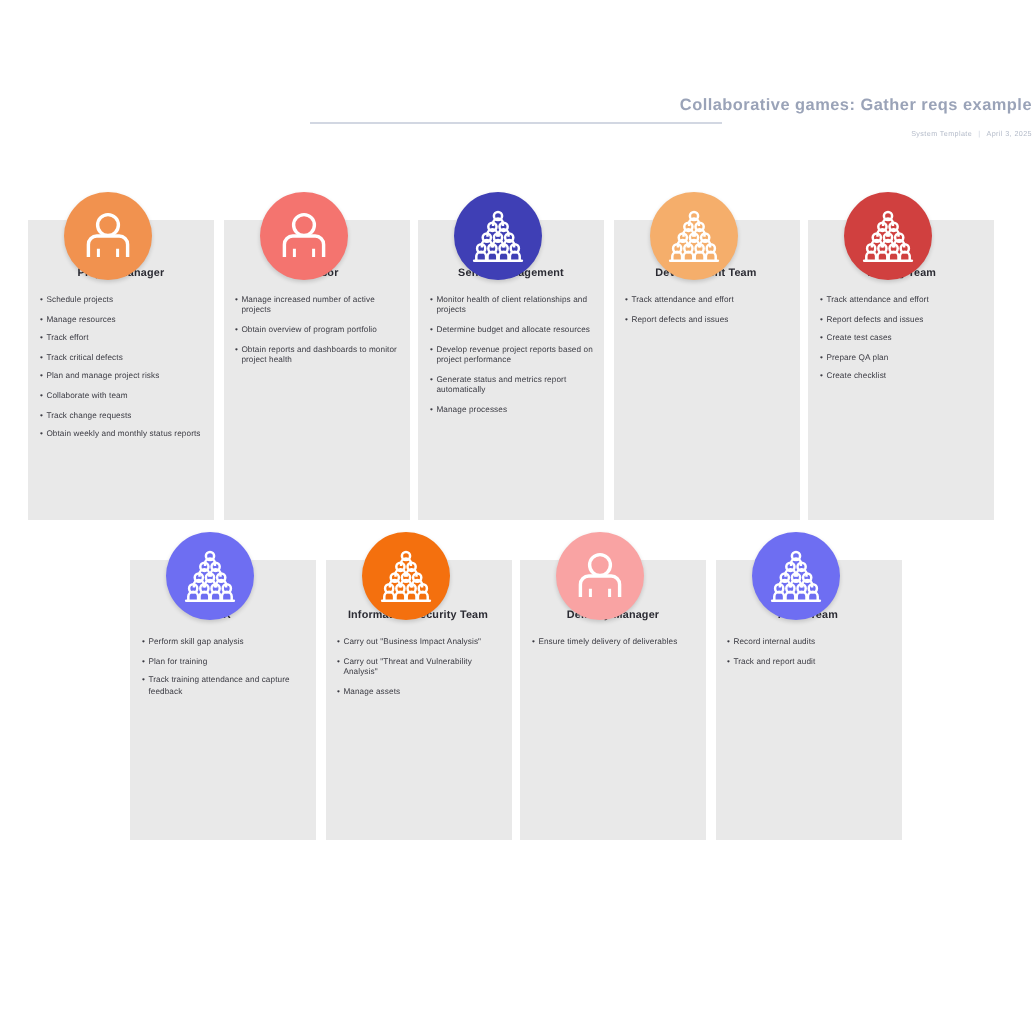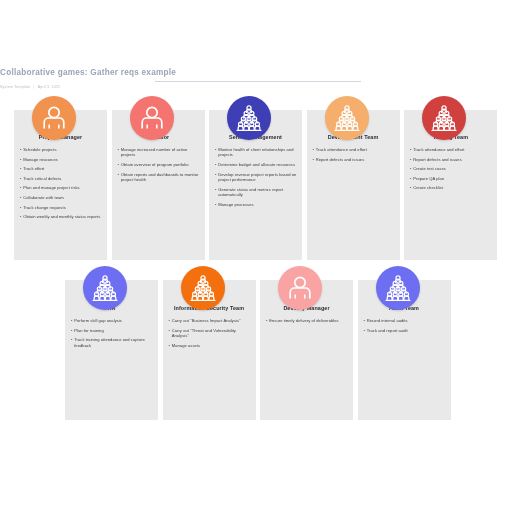--- a/index.html
+++ b/index.html
@@ -6,21 +6,21 @@
   body{
     width:516px;height:516px;
     background:#ffffff;
     font-family:"Liberation Sans", sans-serif;
     overflow:hidden;
     position:relative;
   }
   #board{position:absolute;inset:0;}
 
   
-  .header{position:absolute;left:0;right:0;top:67px;text-align:left;}
+  .header{position:absolute;left:0;right:0;top:47px;text-align:right;}
   .header-title{
     font-size:8.2px;font-weight:bold;letter-spacing:.25px;
     color:#9aa3b8;line-height:12px;
   }
   .header-rule{
     width:206px;height:1px;background:#d2d7e2;
     margin:2px auto 0 auto;
   }
   .header-sub{
     margin-top:3px;font-size:3.6px;color:#b4bbc9;letter-spacing:.2px;

